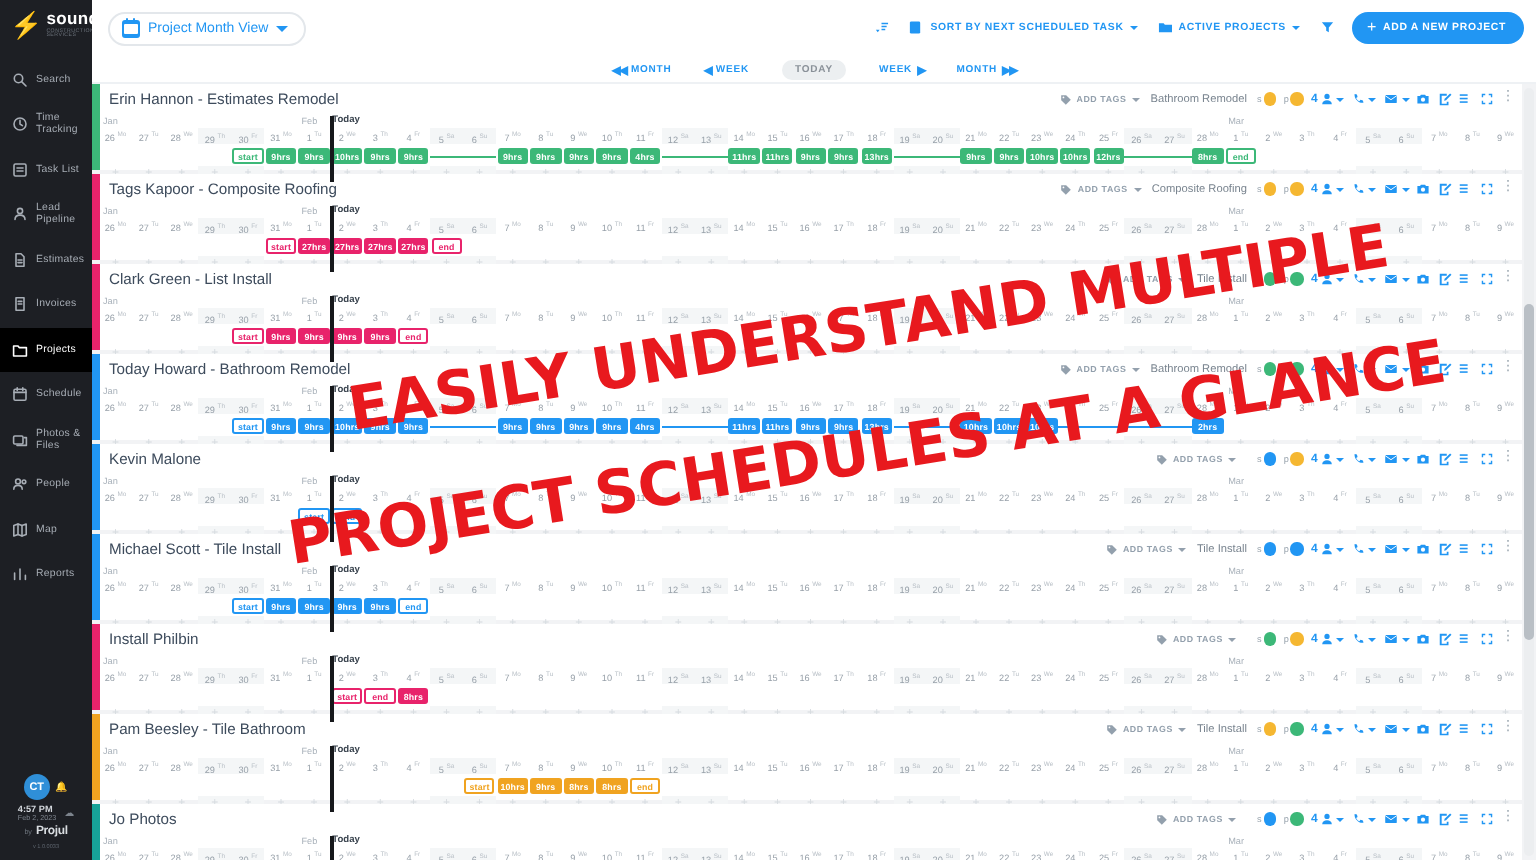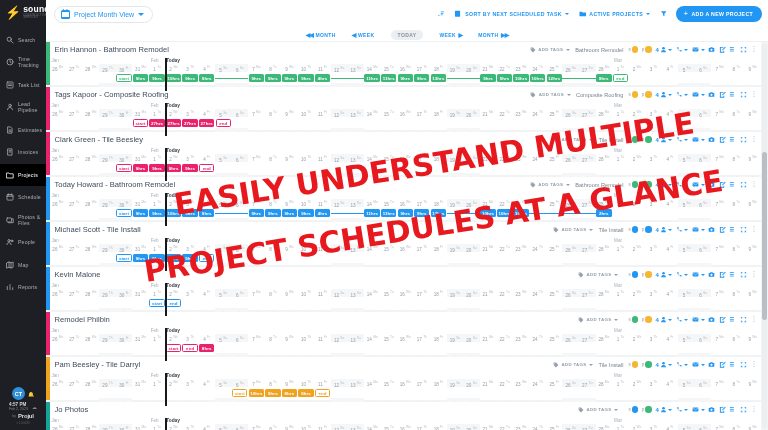--- a/index.html
+++ b/index.html
@@ -337,21 +337,21 @@
           <span>Month</span>
           <span class="arr">▶▶</span>
         </span>
     </div>
 
     <div class="plist" id="plist">
         <div class="prow">
           <span class="stripe" style="background:#3cb878"></span>
           <div class="pbody">
             <div class="phead">
-              <span class="ptitle">Erin Hannon - Bathroom Remodel</span>
+              <span class="ptitle">Erin Hannon - Estimates Remodel</span>
               <span class="phead-right">
                 <span class="addtags"><span class="tagico"><svg viewBox="0 0 16 16">
                       <path d="M1.6 1.6h6.6l6.2 6.2-6.6 6.6L1.6 8.2z"></path>
                       <circle cx="4.6" cy="4.6" r="1.2" fill="#fff"></circle>
                     </svg></span>Add Tags<span class="minicaret" style="border-top-color:#93a0ad"></span></span>
                 <span class="ptype">Bathroom Remodel</span>
                 <span class="icorow">
                   <span class="ic">s<span class="dot" style="background:#f5b731"></span></span>
                   <span class="ic">p<span class="dot" style="background:#f5b731"></span></span>
                   <span class="ic">
@@ -817,21 +817,21 @@
                 <span class="pcell">+</span>
               </div>
               <span class="todayline" style="left:16.27906976744186%"></span>
             </div>
           </div>
         </div>
         <div class="prow">
           <span class="stripe" style="background:#e8236b"></span>
           <div class="pbody">
             <div class="phead">
-              <span class="ptitle">Clark Green - Tile Beesley</span>
+              <span class="ptitle">Clark Green - List Install</span>
               <span class="phead-right">
                 <span class="addtags"><span class="tagico"><svg viewBox="0 0 16 16">
                       <path d="M1.6 1.6h6.6l6.2 6.2-6.6 6.6L1.6 8.2z"></path>
                       <circle cx="4.6" cy="4.6" r="1.2" fill="#fff"></circle>
                     </svg></span>Add Tags<span class="minicaret" style="border-top-color:#93a0ad"></span></span>
                 <span class="ptype">Tile Install</span>
                 <span class="icorow">
                   <span class="ic">s<span class="dot" style="background:#3cb878"></span></span>
                   <span class="ic">p<span class="dot" style="background:#3cb878"></span></span>
                   <span class="ic">
@@ -1291,30 +1291,30 @@
                 <span class="pcell">+</span>
               </div>
               <span class="todayline" style="left:16.27906976744186%"></span>
             </div>
           </div>
         </div>
         <div class="prow">
           <span class="stripe" style="background:#2196f3"></span>
           <div class="pbody">
             <div class="phead">
-              <span class="ptitle">Michael Scott - Tile Install</span>
+              <span class="ptitle">Kevin Malone</span>
               <span class="phead-right">
                 <span class="addtags"><span class="tagico"><svg viewBox="0 0 16 16">
                       <path d="M1.6 1.6h6.6l6.2 6.2-6.6 6.6L1.6 8.2z"></path>
                       <circle cx="4.6" cy="4.6" r="1.2" fill="#fff"></circle>
                     </svg></span>Add Tags<span class="minicaret" style="border-top-color:#93a0ad"></span></span>
-                <span class="ptype">Tile Install</span>
+                <span class="ptype"></span>
                 <span class="icorow">
                   <span class="ic">s<span class="dot" style="background:#2196f3"></span></span>
-                  <span class="ic">p<span class="dot" style="background:#2196f3"></span></span>
+                  <span class="ic">p<span class="dot" style="background:#f5b731"></span></span>
                   <span class="ic">
                     <span class="num">4</span>
                     <svg viewBox="0 0 16 16">
                       <circle cx="8" cy="5" r="3"></circle>
                       <path d="M2.5 14c0-3 2.5-4.6 5.5-4.6S13.5 11 13.5 14z"></path>
                     </svg>
                     <span class="minicaret"></span>
                   </span>
                   <span class="ic">
                     <svg viewBox="0 0 16 16">
@@ -1407,38 +1407,30 @@
                 <span class="day we"><b>6</b> <sup>Su</sup></span>
                 <span class="day"><b>7</b> <sup>Mo</sup></span>
                 <span class="day"><b>8</b> <sup>Tu</sup></span>
                 <span class="day"><b>9</b> <sup>We</sup></span>
               </div>
               <div class="barsrow">
                 <span class="cell"></span>
                 <span class="cell"></span>
                 <span class="cell"></span>
                 <span class="cell"></span>
+                <span class="cell"></span>
+                <span class="cell"></span>
                 <span class="cell">
                   <span class="chip ghost" style="color:#2196f3;">start</span>
                 </span>
                 <span class="cell">
-                  <span class="chip" style="background:#2196f3;">9hrs</span>
-                </span>
-                <span class="cell">
-                  <span class="chip" style="background:#2196f3;">9hrs</span>
-                </span>
-                <span class="cell">
-                  <span class="chip" style="background:#2196f3;">9hrs</span>
-                </span>
-                <span class="cell">
-                  <span class="chip" style="background:#2196f3;">9hrs</span>
-                </span>
-                <span class="cell">
                   <span class="chip ghost" style="color:#2196f3;">end</span>
                 </span>
+                <span class="cell"></span>
+                <span class="cell"></span>
                 <span class="cell"></span>
                 <span class="cell"></span>
                 <span class="cell"></span>
                 <span class="cell"></span>
                 <span class="cell"></span>
                 <span class="cell"></span>
                 <span class="cell"></span>
                 <span class="cell"></span>
                 <span class="cell"></span>
                 <span class="cell"></span>
@@ -1512,30 +1504,30 @@
                 <span class="pcell">+</span>
               </div>
               <span class="todayline" style="left:16.27906976744186%"></span>
             </div>
           </div>
         </div>
         <div class="prow">
           <span class="stripe" style="background:#2196f3"></span>
           <div class="pbody">
             <div class="phead">
-              <span class="ptitle">Kevin Malone</span>
+              <span class="ptitle">Michael Scott - Tile Install</span>
               <span class="phead-right">
                 <span class="addtags"><span class="tagico"><svg viewBox="0 0 16 16">
                       <path d="M1.6 1.6h6.6l6.2 6.2-6.6 6.6L1.6 8.2z"></path>
                       <circle cx="4.6" cy="4.6" r="1.2" fill="#fff"></circle>
                     </svg></span>Add Tags<span class="minicaret" style="border-top-color:#93a0ad"></span></span>
-                <span class="ptype"></span>
+                <span class="ptype">Tile Install</span>
                 <span class="icorow">
                   <span class="ic">s<span class="dot" style="background:#2196f3"></span></span>
-                  <span class="ic">p<span class="dot" style="background:#f5b731"></span></span>
+                  <span class="ic">p<span class="dot" style="background:#2196f3"></span></span>
                   <span class="ic">
                     <span class="num">4</span>
                     <svg viewBox="0 0 16 16">
                       <circle cx="8" cy="5" r="3"></circle>
                       <path d="M2.5 14c0-3 2.5-4.6 5.5-4.6S13.5 11 13.5 14z"></path>
                     </svg>
                     <span class="minicaret"></span>
                   </span>
                   <span class="ic">
                     <svg viewBox="0 0 16 16">
@@ -1628,30 +1620,38 @@
                 <span class="day we"><b>6</b> <sup>Su</sup></span>
                 <span class="day"><b>7</b> <sup>Mo</sup></span>
                 <span class="day"><b>8</b> <sup>Tu</sup></span>
                 <span class="day"><b>9</b> <sup>We</sup></span>
               </div>
               <div class="barsrow">
                 <span class="cell"></span>
                 <span class="cell"></span>
                 <span class="cell"></span>
                 <span class="cell"></span>
-                <span class="cell"></span>
-                <span class="cell"></span>
                 <span class="cell">
                   <span class="chip ghost" style="color:#2196f3;">start</span>
                 </span>
                 <span class="cell">
+                  <span class="chip" style="background:#2196f3;">9hrs</span>
+                </span>
+                <span class="cell">
+                  <span class="chip" style="background:#2196f3;">9hrs</span>
+                </span>
+                <span class="cell">
+                  <span class="chip" style="background:#2196f3;">9hrs</span>
+                </span>
+                <span class="cell">
+                  <span class="chip" style="background:#2196f3;">9hrs</span>
+                </span>
+                <span class="cell">
                   <span class="chip ghost" style="color:#2196f3;">end</span>
                 </span>
-                <span class="cell"></span>
-                <span class="cell"></span>
                 <span class="cell"></span>
                 <span class="cell"></span>
                 <span class="cell"></span>
                 <span class="cell"></span>
                 <span class="cell"></span>
                 <span class="cell"></span>
                 <span class="cell"></span>
                 <span class="cell"></span>
                 <span class="cell"></span>
                 <span class="cell"></span>
@@ -1725,21 +1725,21 @@
                 <span class="pcell">+</span>
               </div>
               <span class="todayline" style="left:16.27906976744186%"></span>
             </div>
           </div>
         </div>
         <div class="prow">
           <span class="stripe" style="background:#e8236b"></span>
           <div class="pbody">
             <div class="phead">
-              <span class="ptitle">Remodel Philbin</span>
+              <span class="ptitle">Install Philbin</span>
               <span class="phead-right">
                 <span class="addtags"><span class="tagico"><svg viewBox="0 0 16 16">
                       <path d="M1.6 1.6h6.6l6.2 6.2-6.6 6.6L1.6 8.2z"></path>
                       <circle cx="4.6" cy="4.6" r="1.2" fill="#fff"></circle>
                     </svg></span>Add Tags<span class="minicaret" style="border-top-color:#93a0ad"></span></span>
                 <span class="ptype"></span>
                 <span class="icorow">
                   <span class="ic">s<span class="dot" style="background:#3cb878"></span></span>
                   <span class="ic">p<span class="dot" style="background:#f5b731"></span></span>
                   <span class="ic">
@@ -1940,21 +1940,21 @@
                 <span class="pcell">+</span>
               </div>
               <span class="todayline" style="left:16.27906976744186%"></span>
             </div>
           </div>
         </div>
         <div class="prow">
           <span class="stripe" style="background:#f0a320"></span>
           <div class="pbody">
             <div class="phead">
-              <span class="ptitle">Pam Beesley - Tile Darryl</span>
+              <span class="ptitle">Pam Beesley - Tile Bathroom</span>
               <span class="phead-right">
                 <span class="addtags"><span class="tagico"><svg viewBox="0 0 16 16">
                       <path d="M1.6 1.6h6.6l6.2 6.2-6.6 6.6L1.6 8.2z"></path>
                       <circle cx="4.6" cy="4.6" r="1.2" fill="#fff"></circle>
                     </svg></span>Add Tags<span class="minicaret" style="border-top-color:#93a0ad"></span></span>
                 <span class="ptype">Tile Install</span>
                 <span class="icorow">
                   <span class="ic">s<span class="dot" style="background:#f5b731"></span></span>
                   <span class="ic">p<span class="dot" style="background:#3cb878"></span></span>
                   <span class="ic">

